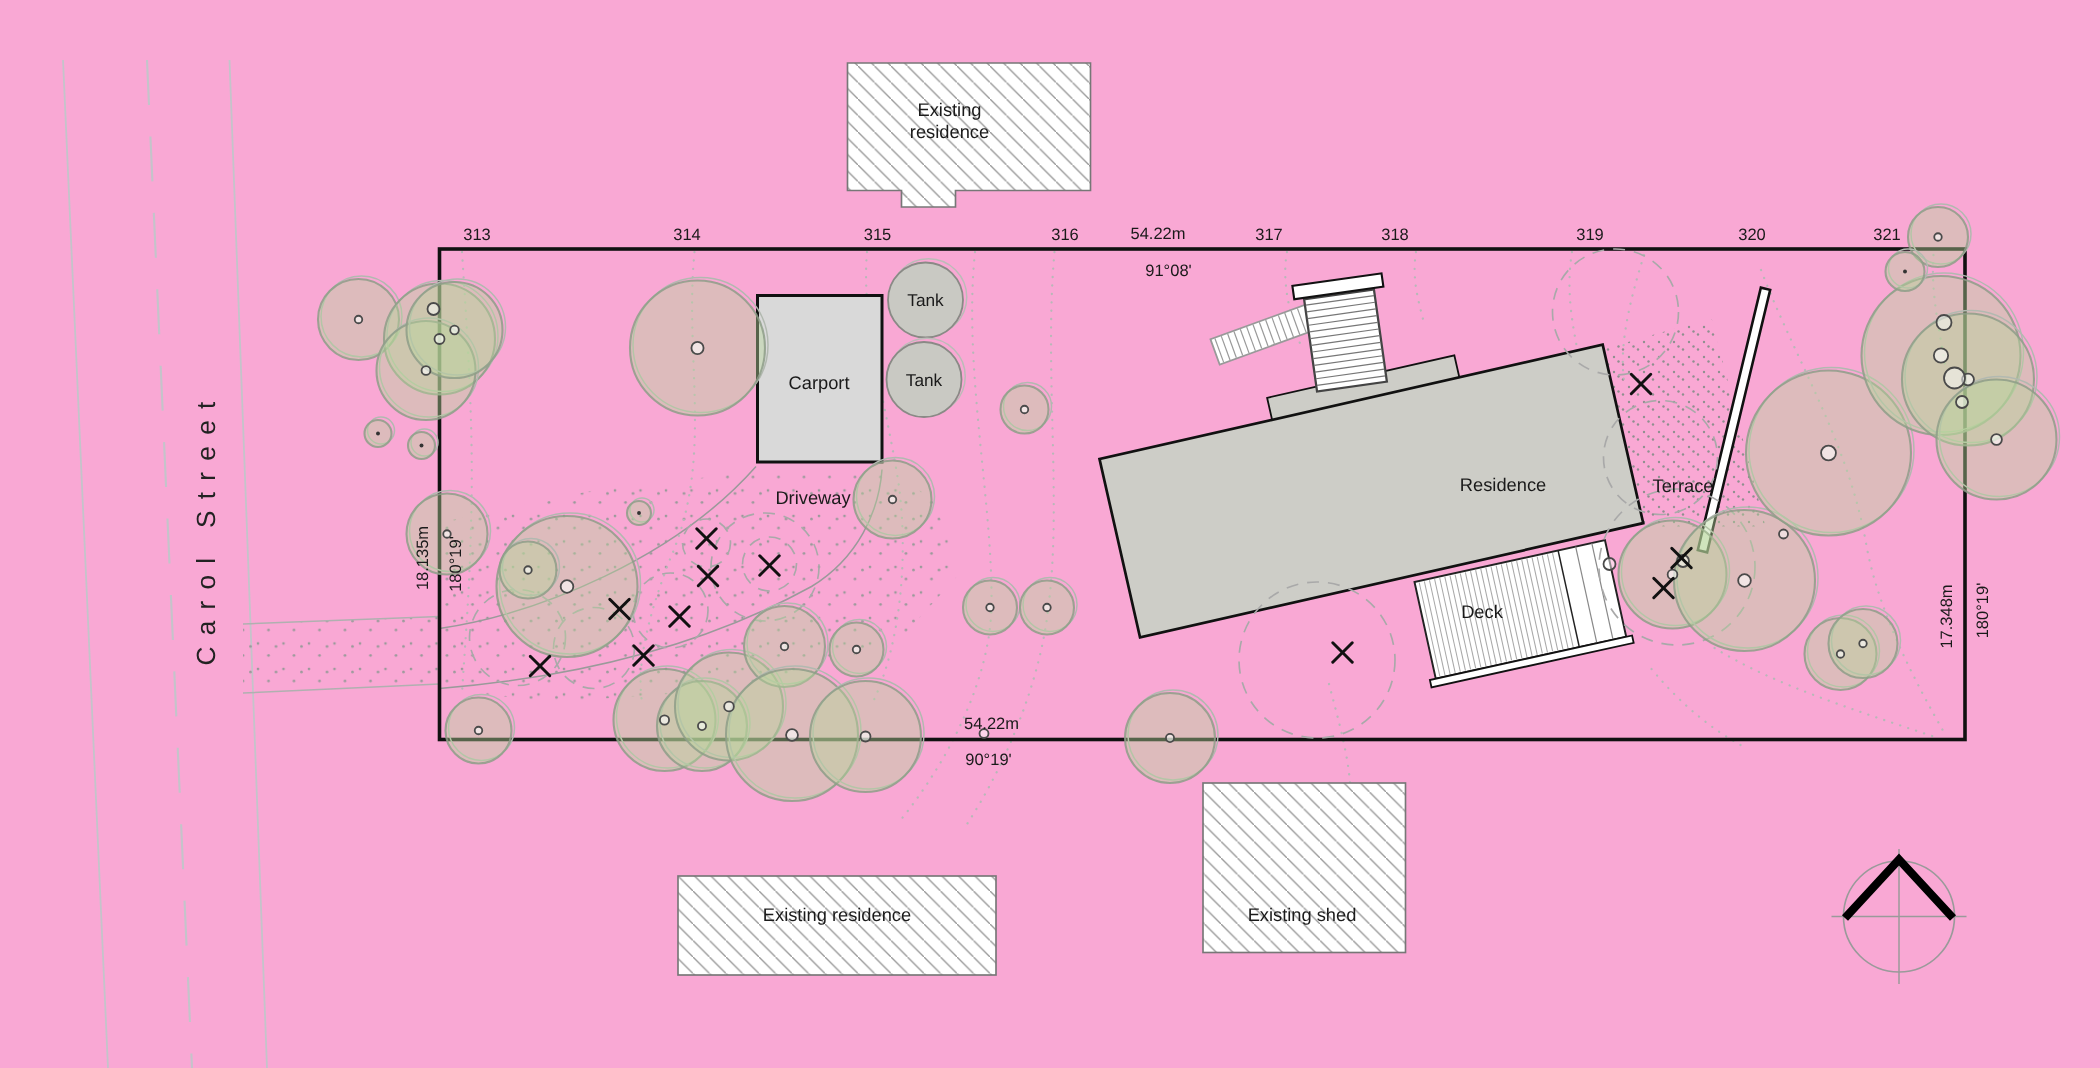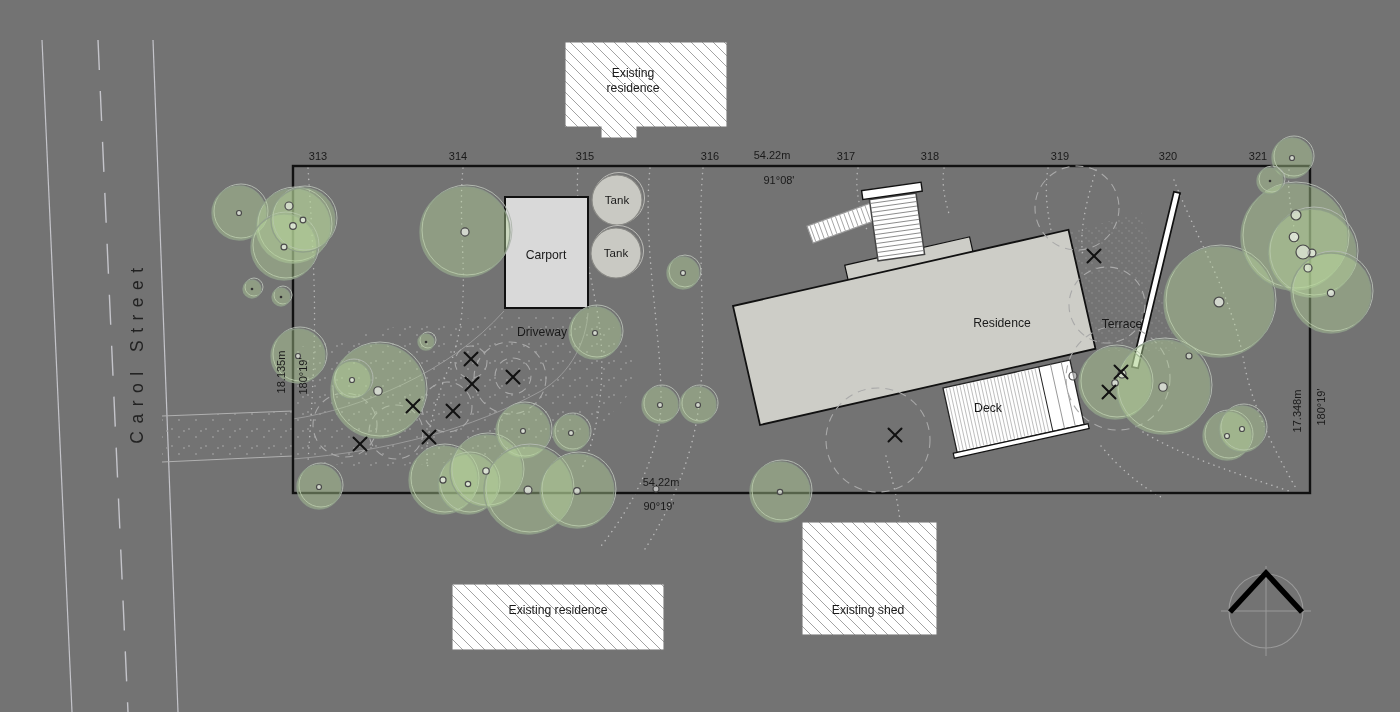--- a/index.html
+++ b/index.html
@@ -1,16 +1,16 @@
 <!DOCTYPE html>
 <html><head>
 <meta charset="utf-8">
 <style>
   html,body{margin:0;padding:0;background:#ffffff;}
-  #stage{width:1400px;height:712px;position:relative;overflow:hidden;background:#737373;}
+  #stage{width:1400px;height:712px;position:relative;overflow:hidden;background:#f9a8d4;}
   svg{display:block;}
   text{font-family:"Liberation Sans", sans-serif; fill:#1a1a1a;}
   .lbl{font-size:12.2px;}
   .dim{font-size:11px;}
   .mark{font-size:11px;}
   .tank-lbl{font-size:11.5px;}
   .street{font-size:17.5px; letter-spacing:7.5px; fill:#222;}
 </style>
 </head>
 <body>

